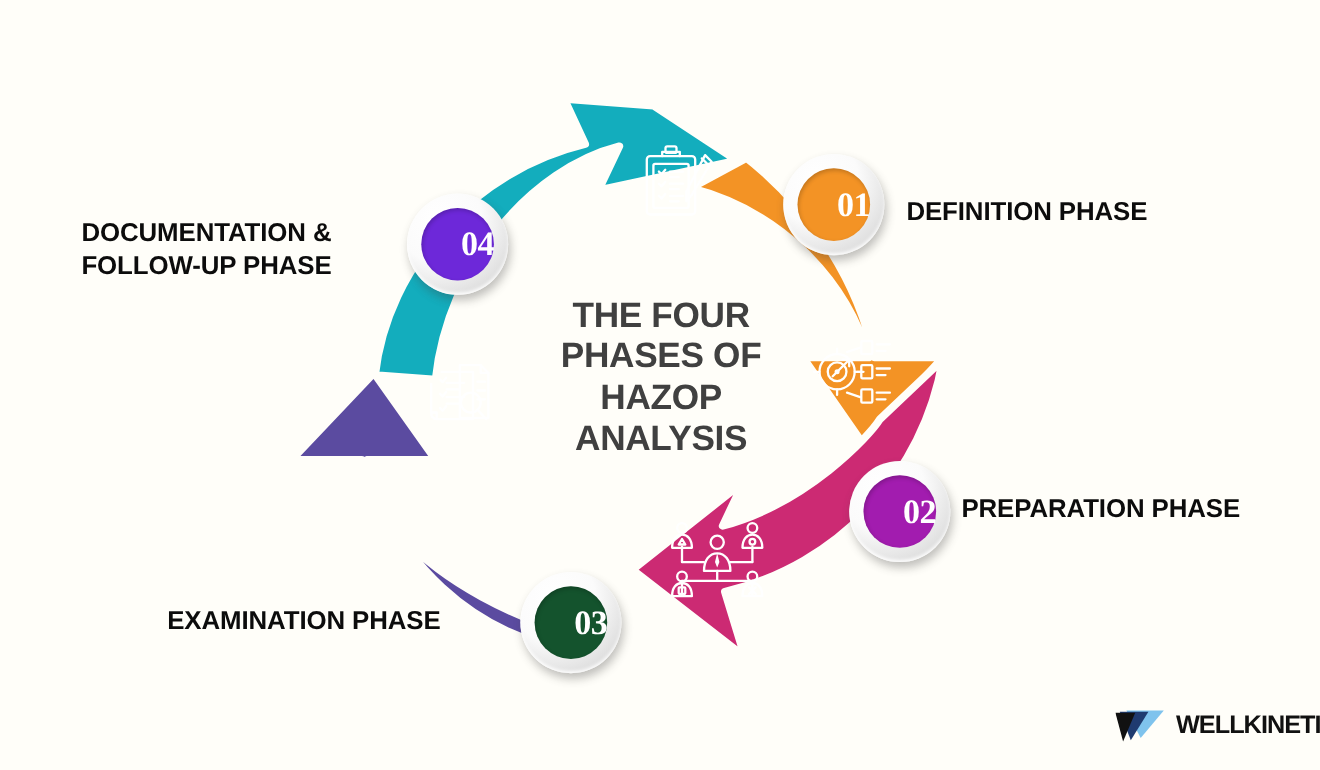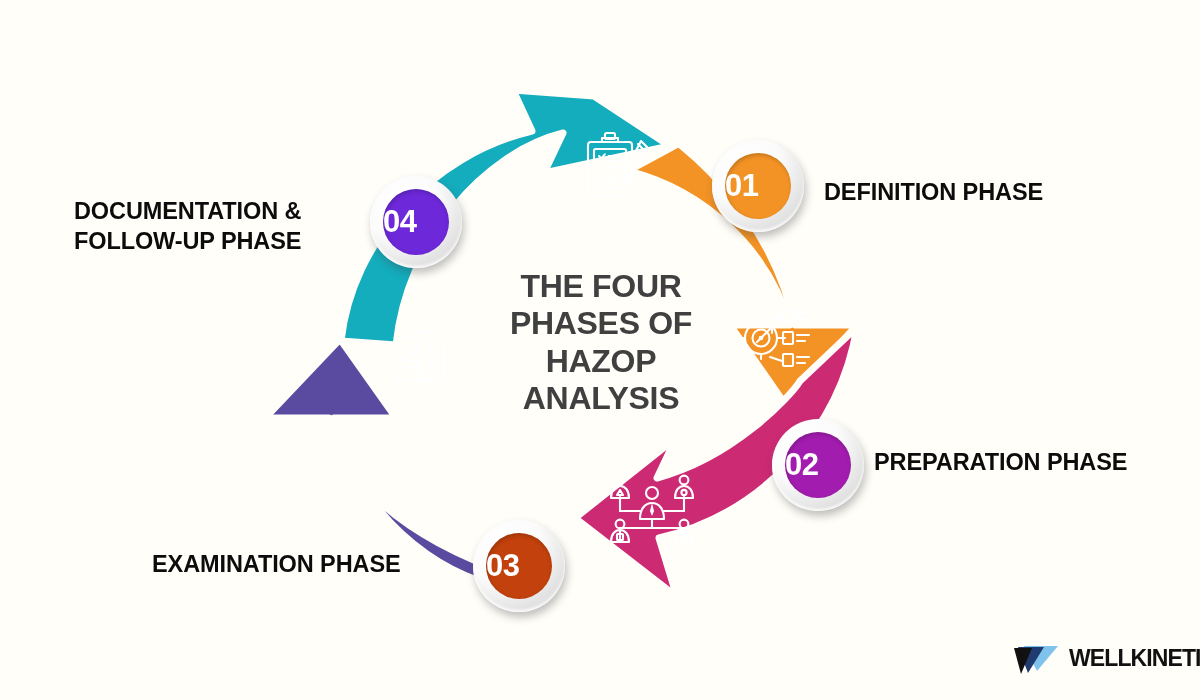--- a/index.html
+++ b/index.html
@@ -69,22 +69,23 @@
   }
   .badge-inner {
     position: absolute;
     left: 13px;
     top: 13px;
     width: 66px;
     height: 66px;
     border-radius: 50%;
     display: flex;
     align-items: center;
-    justify-content: flex-start;
+    justify-content: flex-end;
     box-shadow: inset 1px 2px 4px rgba(0,0,0,0.20);
+    font-family: Liberation Serif, serif;
   }
   .badge-num {
     font-size: 31px;
     font-weight: bold;
     color: #ffffff;
     letter-spacing: -0.5px;
     line-height: 1;
     padding-bottom: 1px;
   }
   .badge-01 { left: 712px; top: 140px; }
@@ -256,21 +257,21 @@
     </div>
   </div>
   <div class="badge badge-02">
     <div class="badge-ring"></div>
     <div class="badge-inner" style="background:#a21caf">
       <span class="badge-num">02</span>
     </div>
   </div>
   <div class="badge badge-03">
     <div class="badge-ring"></div>
-    <div class="badge-inner" style="background:#c2410c">
+    <div class="badge-inner" style="background:#14532d">
       <span class="badge-num">03</span>
     </div>
   </div>
   <div class="badge badge-04">
     <div class="badge-ring"></div>
     <div class="badge-inner" style="background:#6d28d9">
       <span class="badge-num">04</span>
     </div>
   </div>
 

